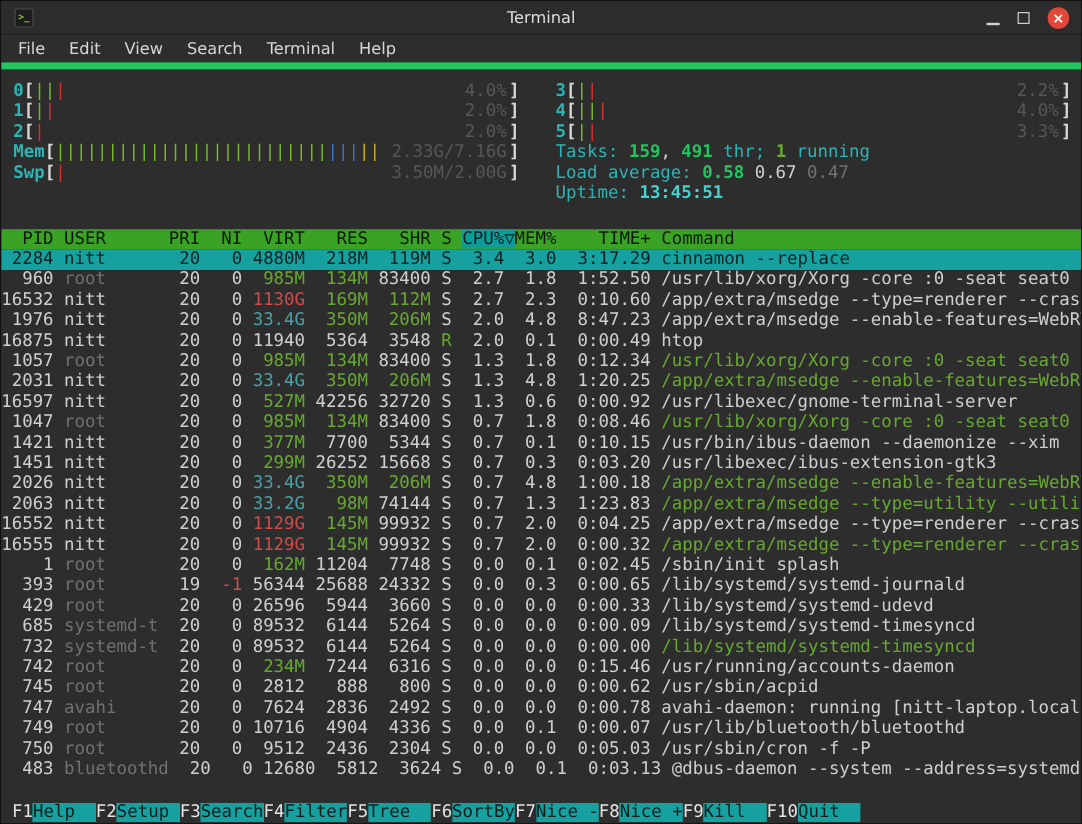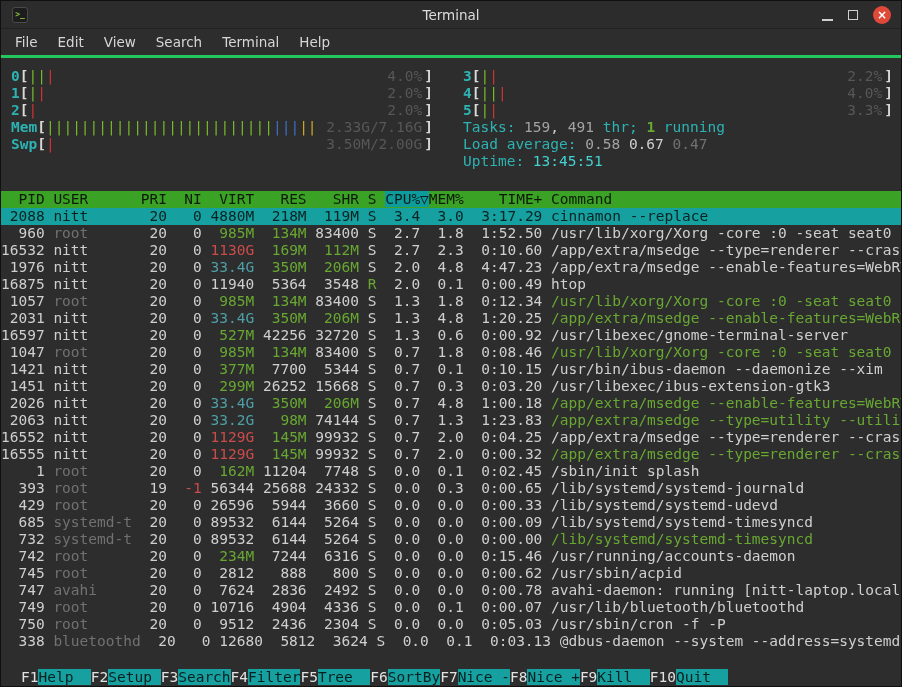--- a/index.html
+++ b/index.html
@@ -17,57 +17,57 @@
     display:flex;align-items:center;justify-content:center;position:relative;color:#dcdcdc;font-size:13.5px}
   .title-icon{position:absolute;left:11px;top:6px;width:16px;height:16px;border-radius:3px;background:#1d1d1d;
     border:1px solid #4a4a4a;display:flex;align-items:center;justify-content:center}
   .ti-glyph{color:#8ec63f;font-family:"DejaVu Sans Mono",monospace;font-size:8px;font-weight:bold;line-height:1}
   .controls{position:absolute;right:10px;top:0;height:28px;display:flex;align-items:center;gap:15px}
   .ctl{display:inline-flex;align-items:center;justify-content:center;cursor:default}
   .ctl.min{width:11px;height:11px;border-bottom:2px solid #cfcfcf}
   .ctl.max{width:10px;height:10px;border:1.5px solid #cfcfcf}
   .ctl.close{width:18px;height:18px;border-radius:50%;background:#e0493a;color:#fff;font-size:12px;line-height:1;font-weight:bold}
   
-  .menubar{height:29px;flex:0 0 29px;background:#2d2d2d;border-bottom:3px solid #22c55e;
+  .menubar{height:29px;flex:0 0 29px;background:#2d2d2d;border-bottom:6px solid #22c55e;
     display:flex;align-items:center;padding-left:4px;color:#d6d6d6;font-size:13.5px}
   .menu-item{padding:4px 10px}
   
   .screen{flex:1;position:relative;background:#2d2d2d;color:var(--text-main);
     font-family:"DejaVu Sans Mono","Liberation Mono",monospace;font-size:14.5px;line-height:17px;overflow:hidden}
   .meters{display:flex;padding:10px 8px 0 10px}
   .mcol{width:422px}
   .mcol.right{margin-left:30px;flex:1;width:auto}
   .mline{display:flex;white-space:pre;height:17px}
   .mlabel{color:var(--label-cyan);font-weight:bold}
   .mbrace{color:#d9d9d9;font-weight:bold}
   .mbar{flex:1;position:relative;overflow:hidden;white-space:pre}
   .mval{position:absolute;right:2px;top:0;color:var(--meter-value)}
   .bar-green{color:var(--bar-green)} .bar-red{color:var(--bar-red)}
   .bar-blue{color:var(--bar-blue)} .bar-yellow{color:var(--bar-yellow)}
   .sline{white-space:pre;height:17px}
   .c-label{color:var(--label-cyan)}
-  .c-strong{color:#a3a3a3;font-weight:normal}
+  .c-strong{color:#22c55e;font-weight:bold}
   .c-plain{color:#cfcfcf}
   .c-dimtxt{color:var(--text-dim)}
-  .c-upt{color:var(--uptime-cyan);font-weight:normal}
+  .c-upt{color:var(--uptime-cyan);font-weight:bold}
   .c-grstrong{color:var(--value-green);font-weight:bold}
   
   .ptable{margin-top:21px}
   .trow{white-space:pre;height:17px;overflow:hidden}
   .thead{background:var(--header-green)}
   .thead span{color:#0e1a08}
   .thead .hsort{background:var(--sort-cyan);color:#04201f}
   .trow.sel{background:var(--selected-cyan)}
   .trow.sel span{color:#072322 !important}
   .c-green{color:var(--value-green)}
   .c-red{color:var(--value-red)}
   .c-cyan{color:var(--value-cyan)}
   .c-dim{color:var(--text-dim)}
   
-  .fbar{position:absolute;left:0;right:16px;bottom:0;height:17px;white-space:pre;overflow:hidden;padding-left:20px}
+  .fbar{position:absolute;left:0;right:16px;bottom:0;height:17px;white-space:pre;overflow:hidden;padding-left:9px}
   .fkey{color:#e2e2e2}
   .flabel{background:var(--fbar-cyan);color:#06201f}
 </style>
 </head>
 <body>
 
 <div class="window">
   <div class="titlebar">
     <span class="title-icon">
         <span class="ti-glyph">&gt;_</span>
@@ -100,24 +100,24 @@
           <div class="mline"><span class="mlabel">3</span><span class="mbrace">[</span><div class="mbar"><span class="bar-green">|</span><span class="bar-red">|</span><span class="mval">2.2%</span></div><span class="mbrace">]</span></div>
           <div class="mline"><span class="mlabel">4</span><span class="mbrace">[</span><div class="mbar"><span class="bar-green">||</span><span class="bar-red">|</span><span class="mval">4.0%</span></div><span class="mbrace">]</span></div>
           <div class="mline"><span class="mlabel">5</span><span class="mbrace">[</span><div class="mbar"><span class="bar-green">|</span><span class="bar-red">|</span><span class="mval">3.3%</span></div><span class="mbrace">]</span></div>
           <div class="sline"><span class="c-label">Tasks: </span><span class="c-strong">159</span><span class="c-plain">, </span><span class="c-strong">491</span><span class="c-label"> thr; </span><span class="c-grstrong">1</span><span class="c-label"> running</span></div>
           <div class="sline"><span class="c-label">Load average: </span><span class="c-strong">0.58</span><span> </span><span class="c-plain">0.67</span><span> </span><span class="c-dimtxt">0.47</span></div>
           <div class="sline"><span class="c-label">Uptime: </span><span class="c-upt">13:45:51</span></div>
         </div>
     </div>
     <div class="ptable">
         <div class="trow thead"><span>  PID </span><span>USER      </span><span>PRI </span><span> NI </span><span> VIRT </span><span>  RES </span><span>  SHR </span><span>S </span><span class="hsort">CPU%▽</span><span>MEM% </span><span>   TIME+ </span><span>Command</span></div>
-        <div class="trow sel"><span> 2088 </span><span>nitt      </span><span> 20 </span><span>  0 </span><span class="c-green">4880M </span><span class="c-green"> 218M </span><span class="c-green"> 119M </span><span>S </span><span> 3.4 </span><span> 3.0 </span><span> 3:17.29 </span><span>cinnamon --replace</span></div>
+        <div class="trow sel"><span> 2284 </span><span>nitt      </span><span> 20 </span><span>  0 </span><span class="c-green">4880M </span><span class="c-green"> 218M </span><span class="c-green"> 119M </span><span>S </span><span> 3.4 </span><span> 3.0 </span><span> 3:17.29 </span><span>cinnamon --replace</span></div>
         <div class="trow"><span>  960 </span><span class="c-dim">root      </span><span> 20 </span><span>  0 </span><span class="c-green"> 985M </span><span class="c-green"> 134M </span><span>83400 </span><span>S </span><span> 2.7 </span><span> 1.8 </span><span> 1:52.50 </span><span>/usr/lib/xorg/Xorg -core :0 -seat seat0 -auth</span></div>
         <div class="trow"><span>16532 </span><span>nitt      </span><span> 20 </span><span>  0 </span><span class="c-red">1130G </span><span class="c-green"> 169M </span><span class="c-green"> 112M </span><span>S </span><span> 2.7 </span><span> 2.3 </span><span> 0:10.60 </span><span>/app/extra/msedge --type=renderer --crashpad-h</span></div>
-        <div class="trow"><span> 1976 </span><span>nitt      </span><span> 20 </span><span>  0 </span><span class="c-cyan">33.4G </span><span class="c-green"> 350M </span><span class="c-green"> 206M </span><span>S </span><span> 2.0 </span><span> 4.8 </span><span> 4:47.23 </span><span>/app/extra/msedge --enable-features=WebRTCPipe</span></div>
+        <div class="trow"><span> 1976 </span><span>nitt      </span><span> 20 </span><span>  0 </span><span class="c-cyan">33.4G </span><span class="c-green"> 350M </span><span class="c-green"> 206M </span><span>S </span><span> 2.0 </span><span> 4.8 </span><span> 8:47.23 </span><span>/app/extra/msedge --enable-features=WebRTCPipe</span></div>
         <div class="trow"><span>16875 </span><span>nitt      </span><span> 20 </span><span>  0 </span><span>11940 </span><span> 5364 </span><span> 3548 </span><span class="c-green">R </span><span> 2.0 </span><span> 0.1 </span><span> 0:00.49 </span><span>htop</span></div>
         <div class="trow"><span> 1057 </span><span class="c-dim">root      </span><span> 20 </span><span>  0 </span><span class="c-green"> 985M </span><span class="c-green"> 134M </span><span>83400 </span><span>S </span><span> 1.3 </span><span> 1.8 </span><span> 0:12.34 </span><span class="c-green">/usr/lib/xorg/Xorg -core :0 -seat seat0 -auth</span></div>
         <div class="trow"><span> 2031 </span><span>nitt      </span><span> 20 </span><span>  0 </span><span class="c-cyan">33.4G </span><span class="c-green"> 350M </span><span class="c-green"> 206M </span><span>S </span><span> 1.3 </span><span> 4.8 </span><span> 1:20.25 </span><span class="c-green">/app/extra/msedge --enable-features=WebRTCPipe</span></div>
         <div class="trow"><span>16597 </span><span>nitt      </span><span> 20 </span><span>  0 </span><span class="c-green"> 527M </span><span>42256 </span><span>32720 </span><span>S </span><span> 1.3 </span><span> 0.6 </span><span> 0:00.92 </span><span>/usr/libexec/gnome-terminal-server</span></div>
         <div class="trow"><span> 1047 </span><span class="c-dim">root      </span><span> 20 </span><span>  0 </span><span class="c-green"> 985M </span><span class="c-green"> 134M </span><span>83400 </span><span>S </span><span> 0.7 </span><span> 1.8 </span><span> 0:08.46 </span><span class="c-green">/usr/lib/xorg/Xorg -core :0 -seat seat0 -auth</span></div>
         <div class="trow"><span> 1421 </span><span>nitt      </span><span> 20 </span><span>  0 </span><span class="c-green"> 377M </span><span> 7700 </span><span> 5344 </span><span>S </span><span> 0.7 </span><span> 0.1 </span><span> 0:10.15 </span><span>/usr/bin/ibus-daemon --daemonize --xim</span></div>
         <div class="trow"><span> 1451 </span><span>nitt      </span><span> 20 </span><span>  0 </span><span class="c-green"> 299M </span><span>26252 </span><span>15668 </span><span>S </span><span> 0.7 </span><span> 0.3 </span><span> 0:03.20 </span><span>/usr/libexec/ibus-extension-gtk3</span></div>
         <div class="trow"><span> 2026 </span><span>nitt      </span><span> 20 </span><span>  0 </span><span class="c-cyan">33.4G </span><span class="c-green"> 350M </span><span class="c-green"> 206M </span><span>S </span><span> 0.7 </span><span> 4.8 </span><span> 1:00.18 </span><span class="c-green">/app/extra/msedge --enable-features=WebRTCPipe</span></div>
         <div class="trow"><span> 2063 </span><span>nitt      </span><span> 20 </span><span>  0 </span><span class="c-cyan">33.2G </span><span class="c-green">  98M </span><span>74144 </span><span>S </span><span> 0.7 </span><span> 1.3 </span><span> 1:23.83 </span><span class="c-green">/app/extra/msedge --type=utility --utility-sub</span></div>
         <div class="trow"><span>16552 </span><span>nitt      </span><span> 20 </span><span>  0 </span><span class="c-red">1129G </span><span class="c-green"> 145M </span><span>99932 </span><span>S </span><span> 0.7 </span><span> 2.0 </span><span> 0:04.25 </span><span>/app/extra/msedge --type=renderer --crashpad-h</span></div>
@@ -125,17 +125,17 @@
         <div class="trow"><span>    1 </span><span class="c-dim">root      </span><span> 20 </span><span>  0 </span><span class="c-green"> 162M </span><span>11204 </span><span> 7748 </span><span>S </span><span> 0.0 </span><span> 0.1 </span><span> 0:02.45 </span><span>/sbin/init splash</span></div>
         <div class="trow"><span>  393 </span><span class="c-dim">root      </span><span> 19 </span><span class="c-red"> -1 </span><span>56344 </span><span>25688 </span><span>24332 </span><span>S </span><span> 0.0 </span><span> 0.3 </span><span> 0:00.65 </span><span>/lib/systemd/systemd-journald</span></div>
         <div class="trow"><span>  429 </span><span class="c-dim">root      </span><span> 20 </span><span>  0 </span><span>26596 </span><span> 5944 </span><span> 3660 </span><span>S </span><span> 0.0 </span><span> 0.0 </span><span> 0:00.33 </span><span>/lib/systemd/systemd-udevd</span></div>
         <div class="trow"><span>  685 </span><span class="c-dim">systemd-t </span><span> 20 </span><span>  0 </span><span>89532 </span><span> 6144 </span><span> 5264 </span><span>S </span><span> 0.0 </span><span> 0.0 </span><span> 0:00.09 </span><span>/lib/systemd/systemd-timesyncd</span></div>
         <div class="trow"><span>  732 </span><span class="c-dim">systemd-t </span><span> 20 </span><span>  0 </span><span>89532 </span><span> 6144 </span><span> 5264 </span><span>S </span><span> 0.0 </span><span> 0.0 </span><span> 0:00.00 </span><span class="c-green">/lib/systemd/systemd-timesyncd</span></div>
         <div class="trow"><span>  742 </span><span class="c-dim">root      </span><span> 20 </span><span>  0 </span><span class="c-green"> 234M </span><span> 7244 </span><span> 6316 </span><span>S </span><span> 0.0 </span><span> 0.0 </span><span> 0:15.46 </span><span>/usr/running/accounts-daemon</span></div>
         <div class="trow"><span>  745 </span><span class="c-dim">root      </span><span> 20 </span><span>  0 </span><span> 2812 </span><span>  888 </span><span>  800 </span><span>S </span><span> 0.0 </span><span> 0.0 </span><span> 0:00.62 </span><span>/usr/sbin/acpid</span></div>
         <div class="trow"><span>  747 </span><span class="c-dim">avahi     </span><span> 20 </span><span>  0 </span><span> 7624 </span><span> 2836 </span><span> 2492 </span><span>S </span><span> 0.0 </span><span> 0.0 </span><span> 0:00.78 </span><span>avahi-daemon: running [nitt-laptop.local]</span></div>
         <div class="trow"><span>  749 </span><span class="c-dim">root      </span><span> 20 </span><span>  0 </span><span>10716 </span><span> 4904 </span><span> 4336 </span><span>S </span><span> 0.0 </span><span> 0.1 </span><span> 0:00.07 </span><span>/usr/lib/bluetooth/bluetoothd</span></div>
         <div class="trow"><span>  750 </span><span class="c-dim">root      </span><span> 20 </span><span>  0 </span><span> 9512 </span><span> 2436 </span><span> 2304 </span><span>S </span><span> 0.0 </span><span> 0.0 </span><span> 0:05.03 </span><span>/usr/sbin/cron -f -P</span></div>
-        <div class="trow"><span>  338 </span><span class="c-dim">bluetoothd </span><span> 20 </span><span>  0 </span><span>12680 </span><span> 5812 </span><span> 3624 </span><span>S </span><span> 0.0 </span><span> 0.1 </span><span> 0:03.13 </span><span>@dbus-daemon --system --address=systemd: --nof</span></div>
+        <div class="trow"><span>  483 </span><span class="c-dim">bluetoothd </span><span> 20 </span><span>  0 </span><span>12680 </span><span> 5812 </span><span> 3624 </span><span>S </span><span> 0.0 </span><span> 0.1 </span><span> 0:03.13 </span><span>@dbus-daemon --system --address=systemd: --nof</span></div>
       </div>
     <div class="fbar"><span><span class="fkey">F1</span><span class="flabel">Help  </span></span><span><span class="fkey">F2</span><span class="flabel">Setup </span></span><span><span class="fkey">F3</span><span class="flabel">Search</span></span><span><span class="fkey">F4</span><span class="flabel">Filter</span></span><span><span class="fkey">F5</span><span class="flabel">Tree  </span></span><span><span class="fkey">F6</span><span class="flabel">SortBy</span></span><span><span class="fkey">F7</span><span class="flabel">Nice -</span></span><span><span class="fkey">F8</span><span class="flabel">Nice +</span></span><span><span class="fkey">F9</span><span class="flabel">Kill  </span></span><span><span class="fkey">F10</span><span class="flabel">Quit  </span></span></div>
   </div>
 </div>
 
 </body></html>

